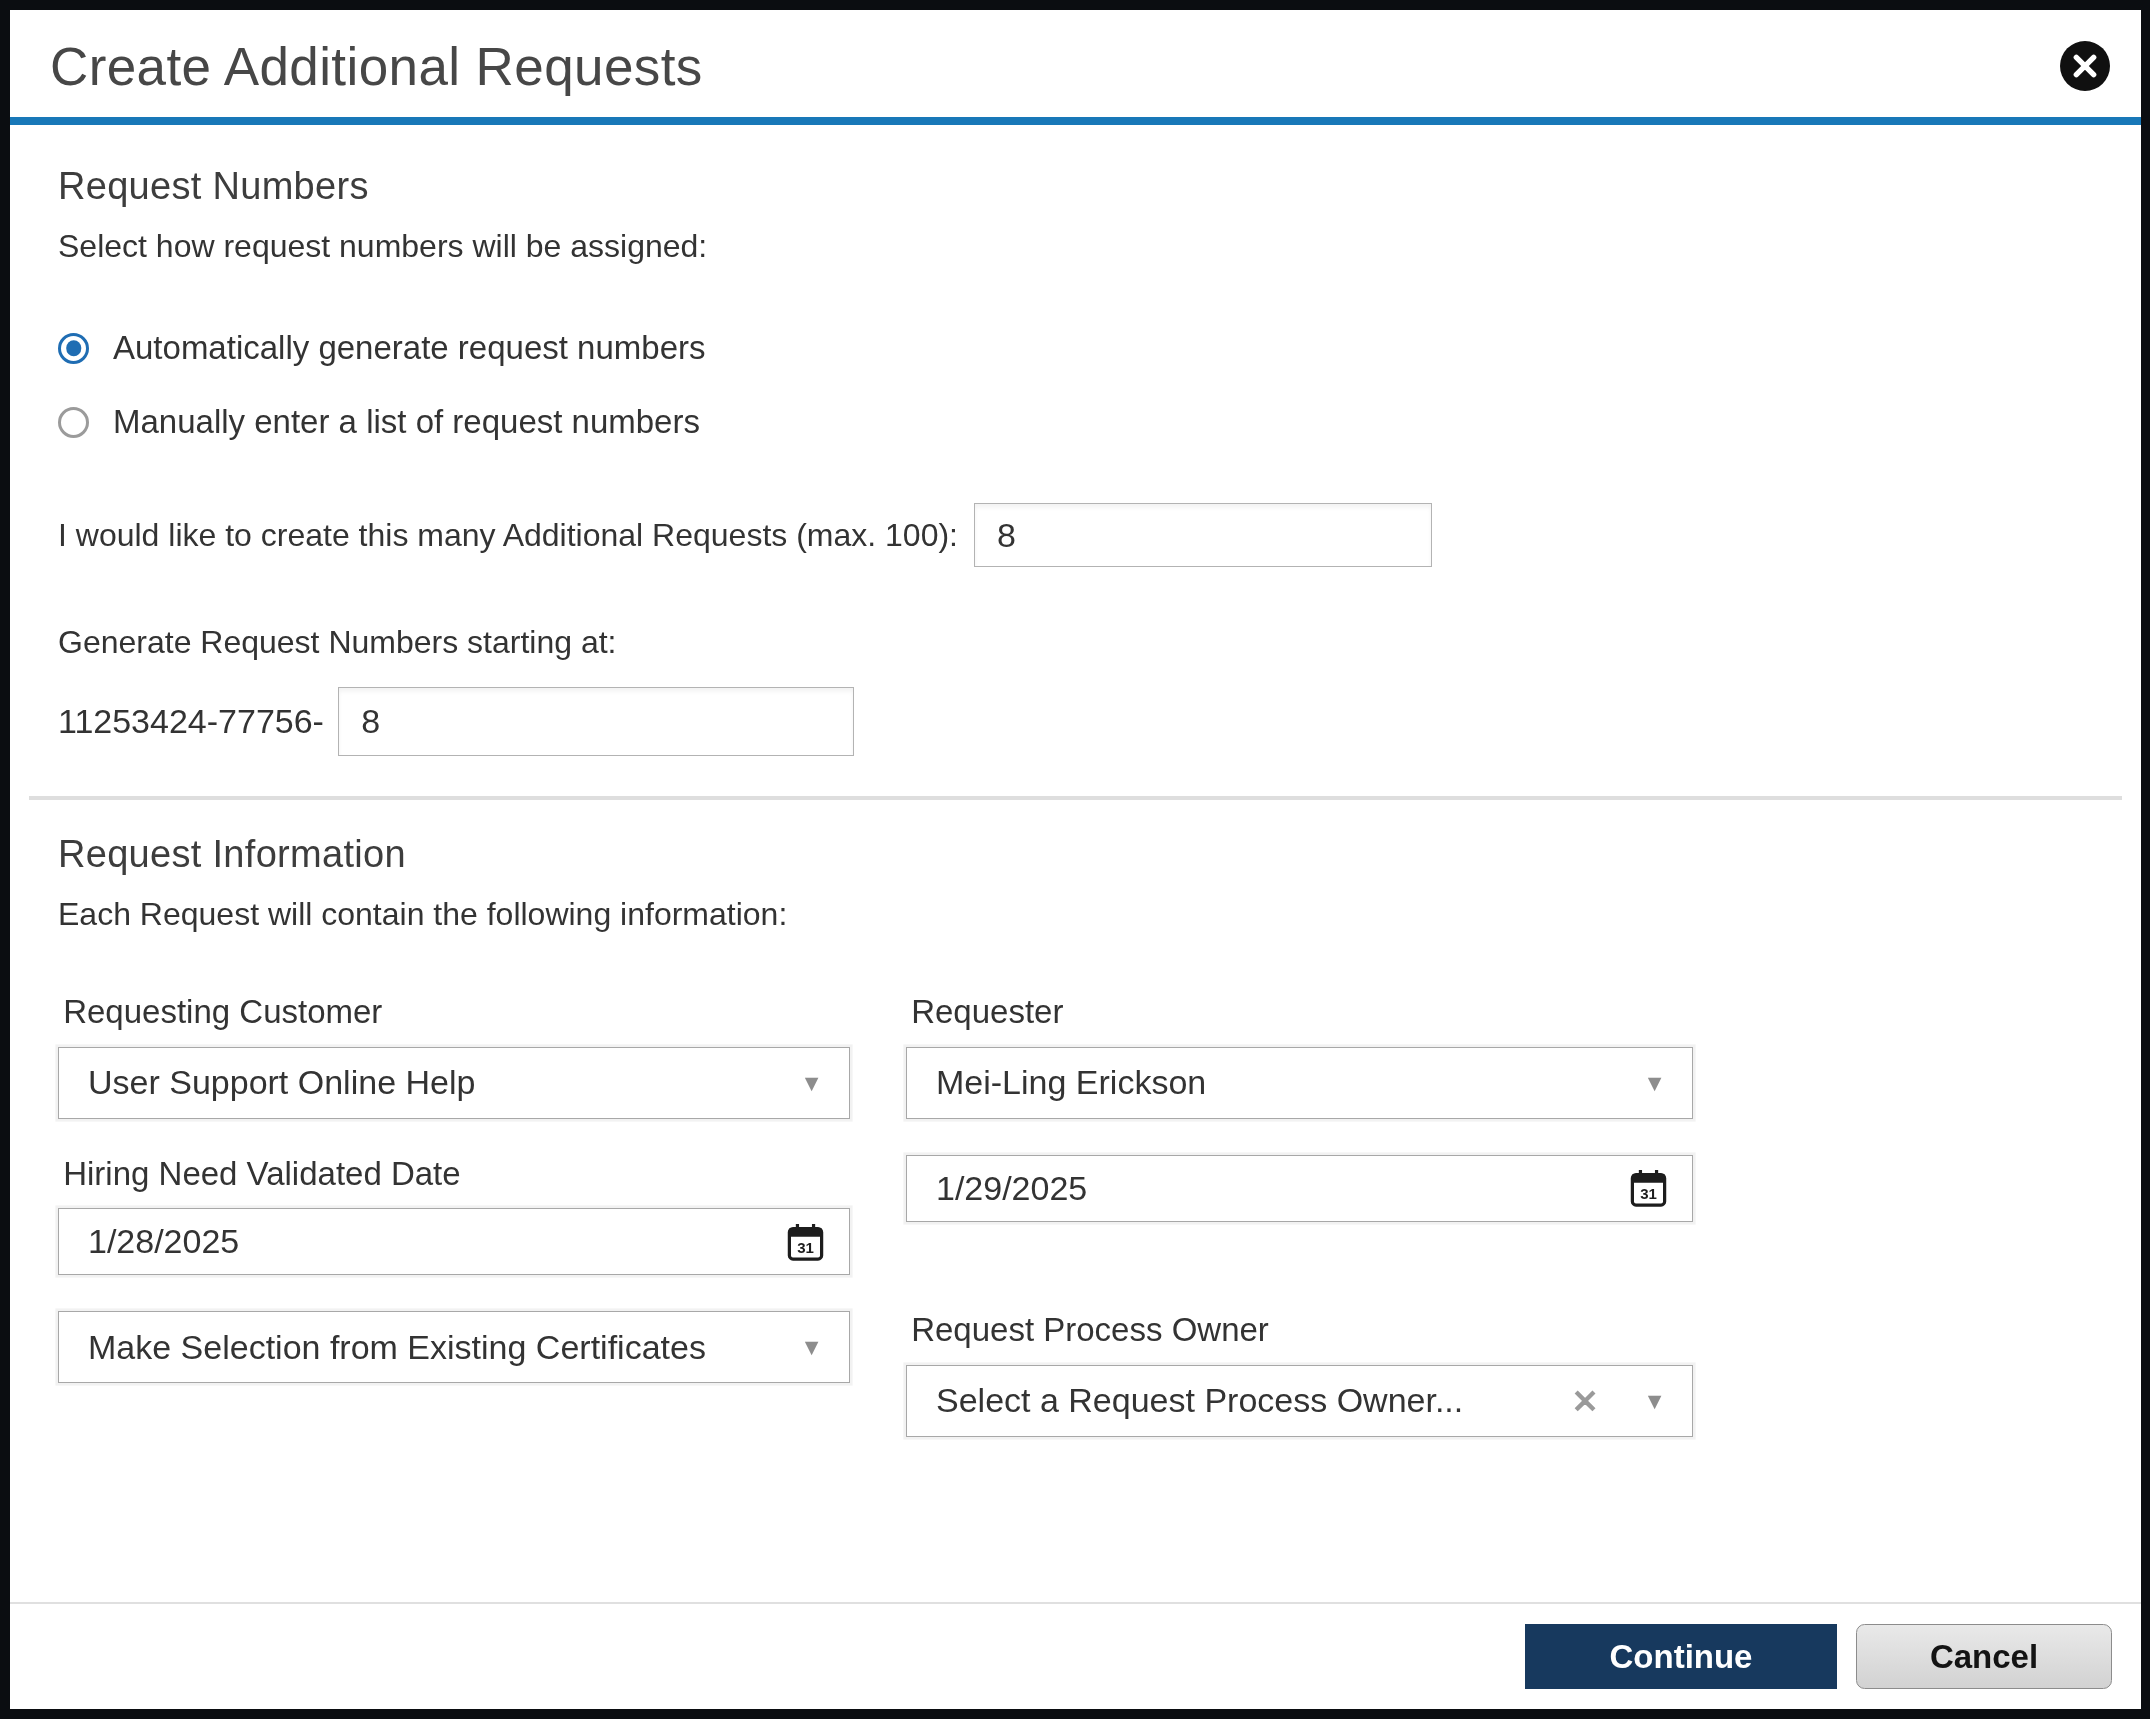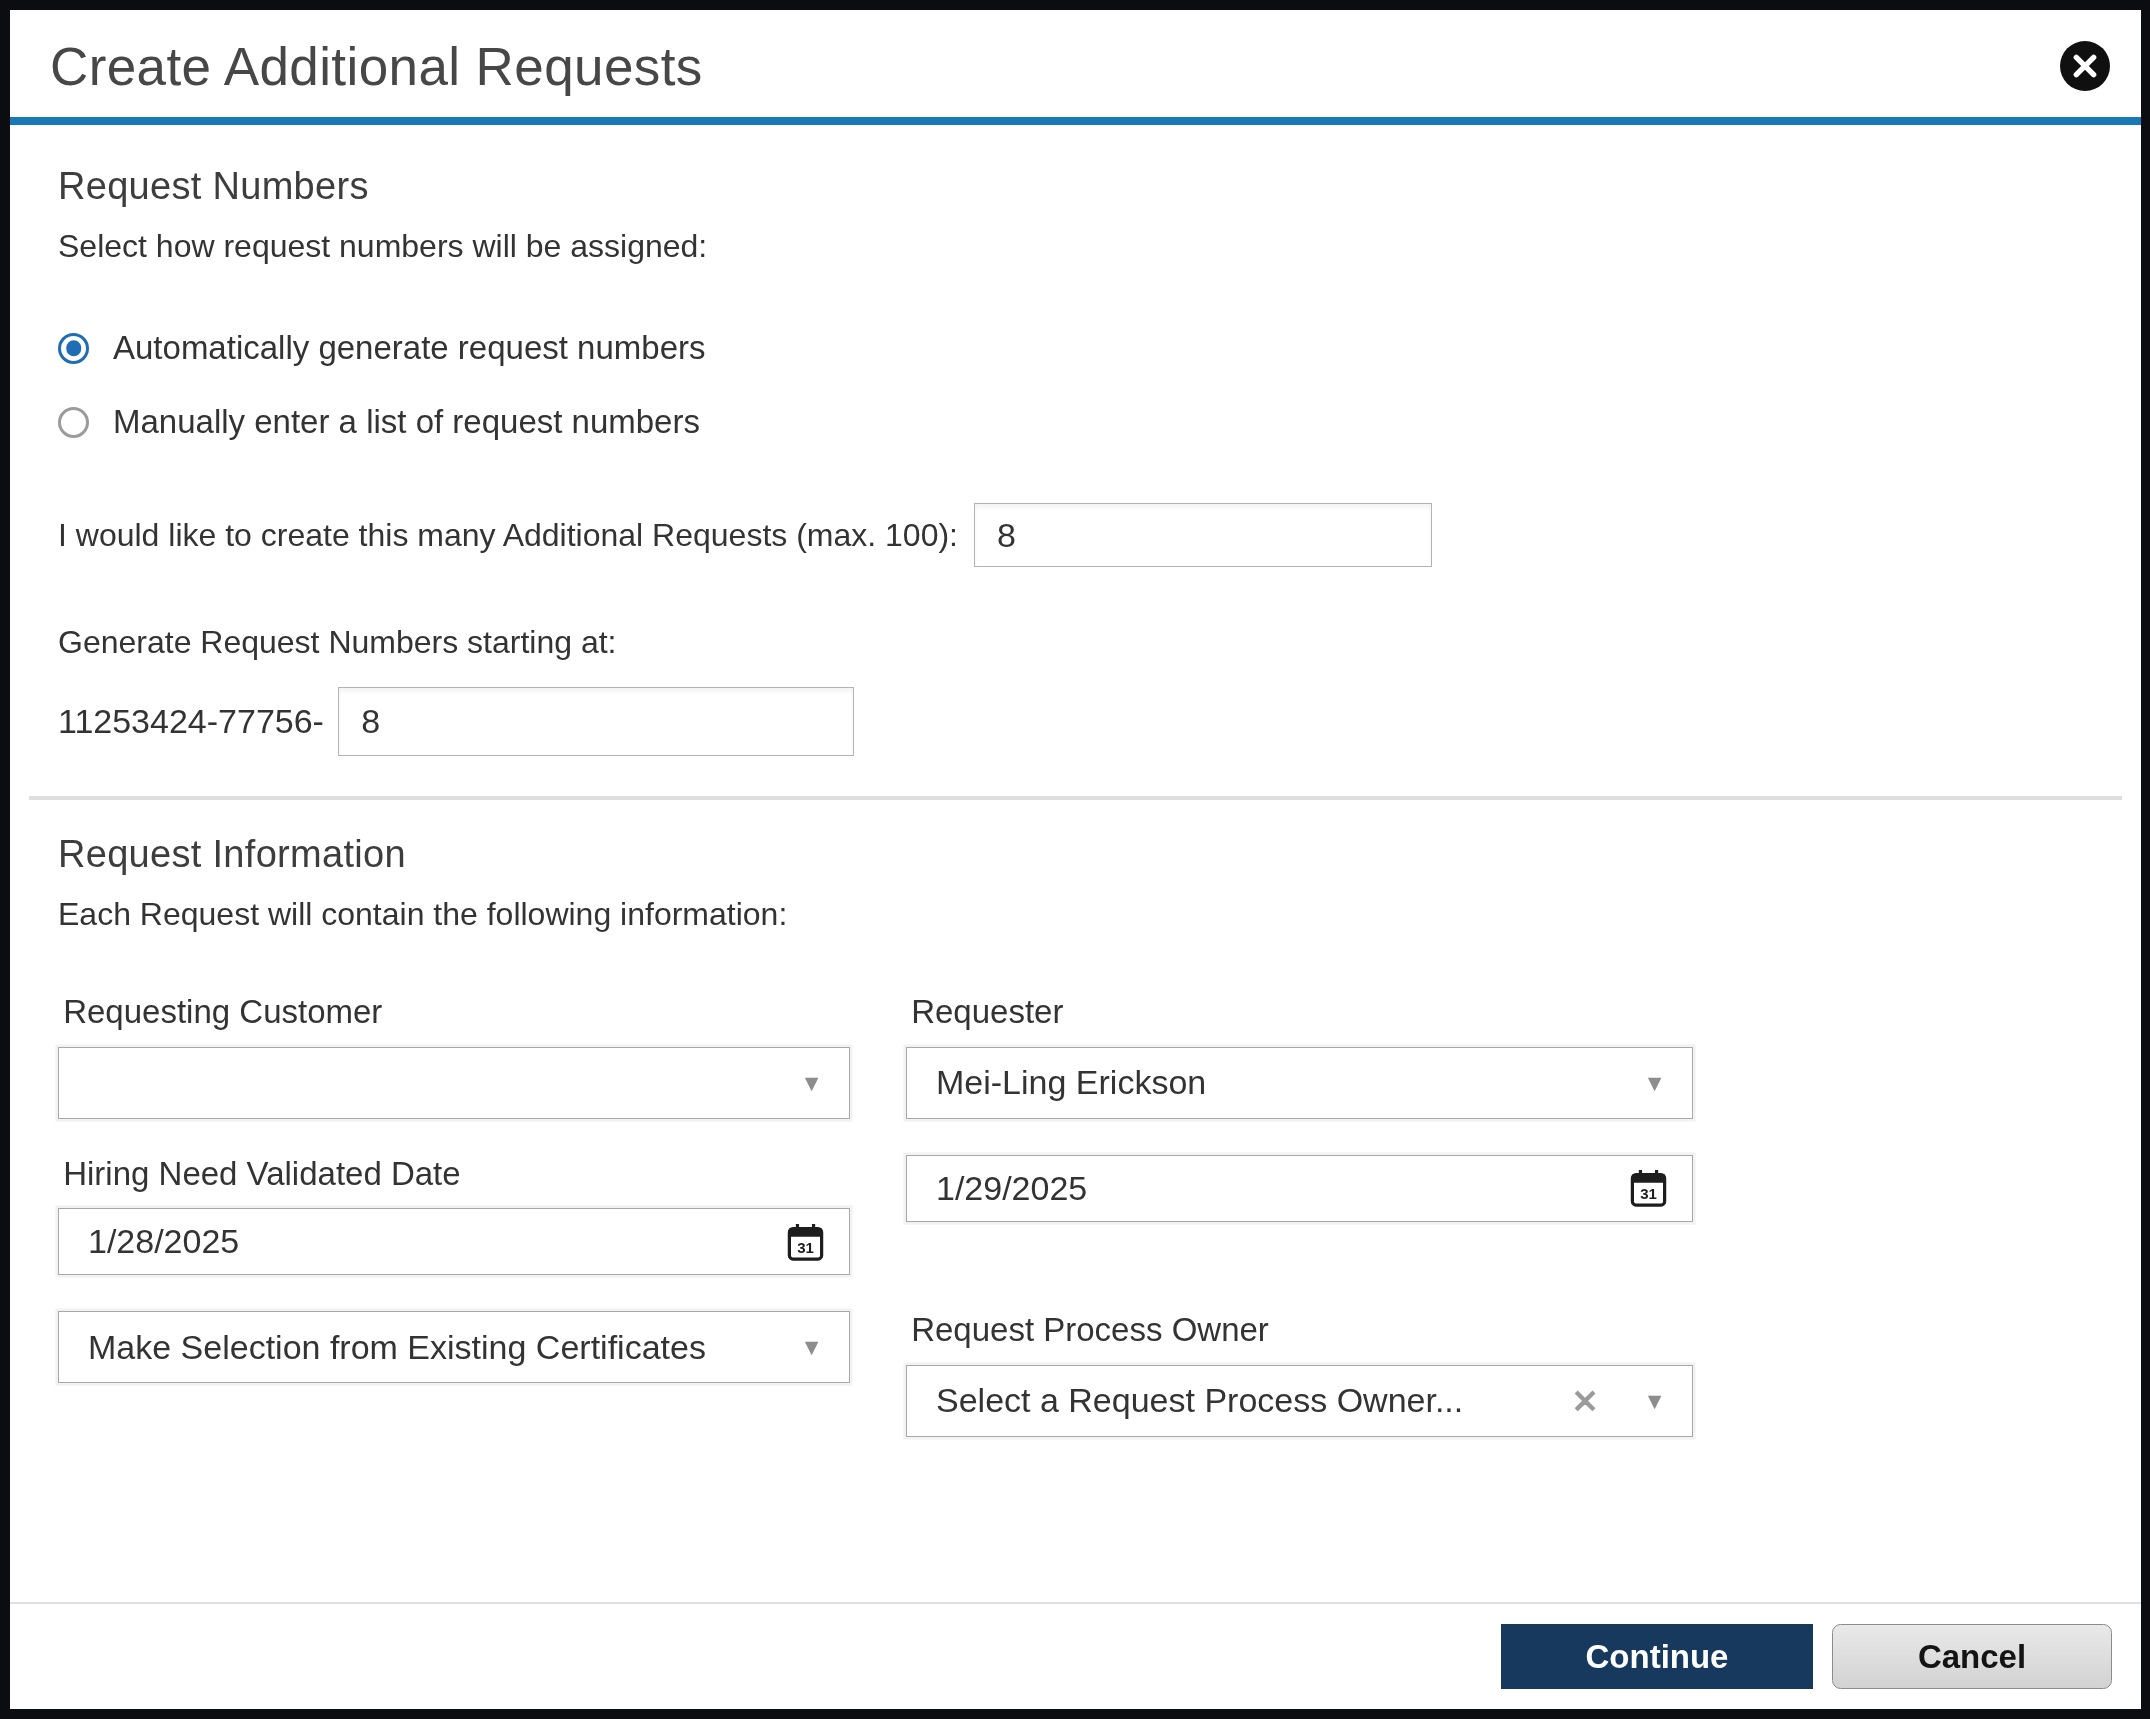--- a/index.html
+++ b/index.html
@@ -170,21 +170,21 @@
     cursor: pointer;
   }
   .btn-continue {
     width: 312px;
     background: #17395e;
     color: #fff;
     border: none;
     border-radius: 0;
   }
   .btn-cancel {
-    width: 280px;
+    width: 256px;
     background: linear-gradient(#e9e9e9, #d2d2d2);
     color: #141414;
     border: 1.7px solid #8c8c8c;
     border-radius: 8.6px;
   }
 </style>
 </head>
 <body>
 
 <div class="dialog">
@@ -229,20 +229,21 @@
     <div class="divider"></div>
 
     <div class="section-heading ri-heading">Request Information</div>
     <div class="section-sub">Each Request will contain the following information:</div>
 
     <div class="field-grid">
 
       <div class="field">
         <div class="field-label">Requesting Customer</div>
         <div class="select-box">
+          <span class="select-value">User Support Online Help</span>
           <span class="dd-arrow">▼</span>
         </div>
       </div>
 
       <div class="field">
         <div class="field-label">Requester</div>
         <div class="select-box">
           <span class="select-value">Mei-Ling Erickson</span>
           <span class="dd-arrow">▼</span>
         </div>

